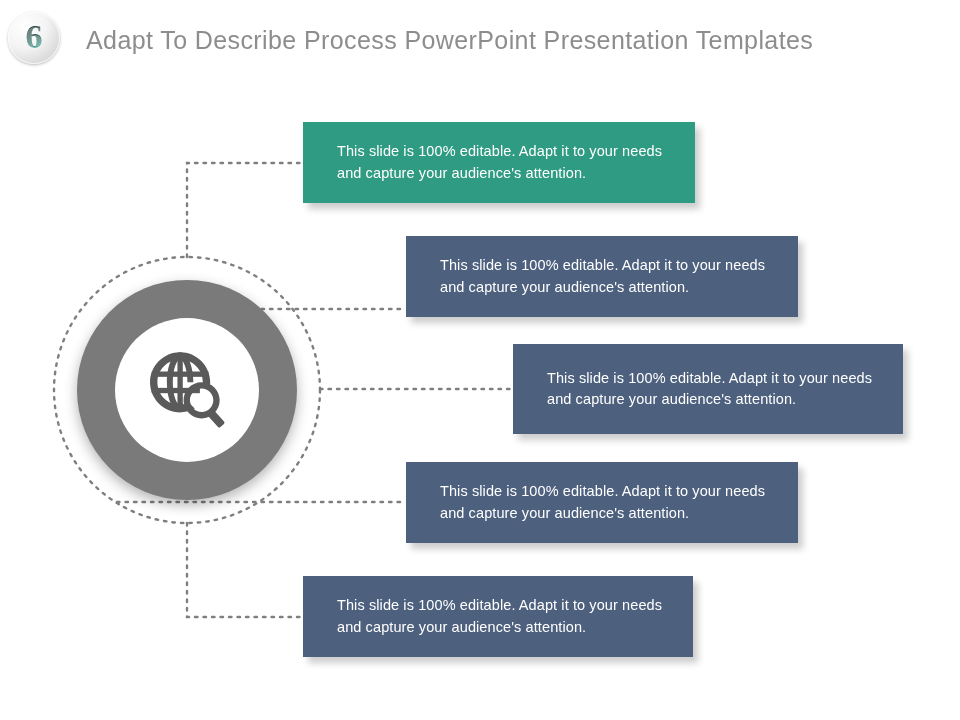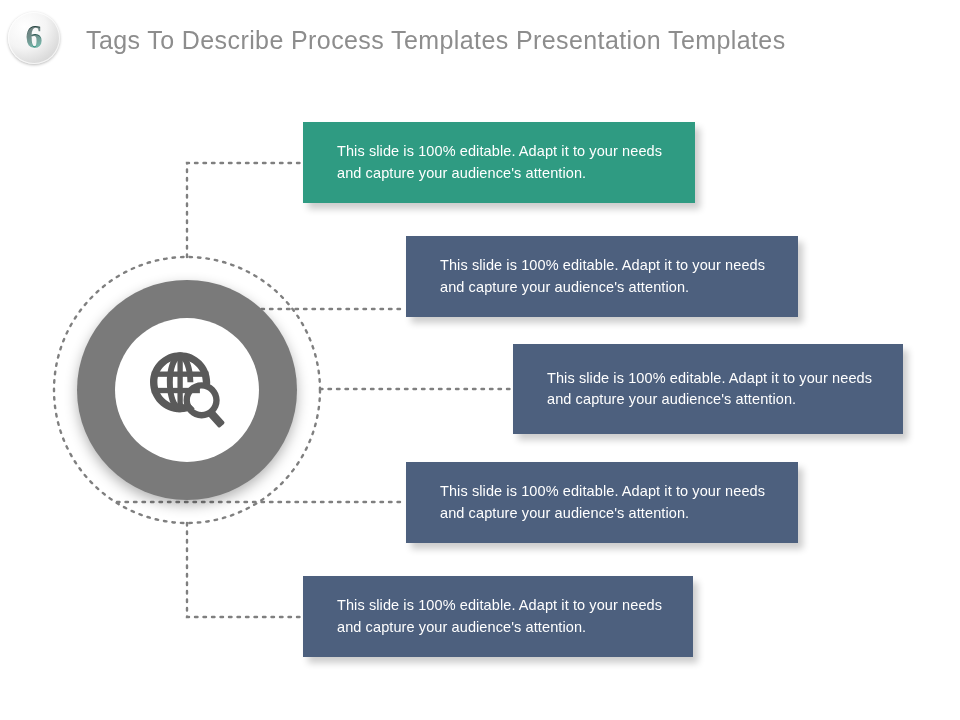--- a/index.html
+++ b/index.html
@@ -139,21 +139,21 @@
   .box4 { left: 406px; top: 382px; width: 392px; height: 81px; }
   .box5 { left: 303px; top: 496px; width: 390px; height: 81px; }
 </style>
 </head>
 <body>
 
 <div class="header">
   <div class="badge">
     <span class="badge-num">6</span>
   </div>
-  <div class="page-title">Tags To Describe Process Templates Presentation Templates</div>
+  <div class="page-title">Adapt To Describe Process PowerPoint Presentation Templates</div>
 </div>
 
 <div class="canvas">
 
   <svg class="connectors" viewBox="0 0 960 640" width="960" height="640">
 
     <circle cx="187" cy="310" r="133" fill="none" stroke="#7f7f7f" stroke-width="2.4" stroke-dasharray="2.5 6" stroke-linecap="round"></circle>
 
     <path d="M 187 177 L 187 83 L 303 83" fill="none" stroke="#7f7f7f" stroke-width="2.4" stroke-dasharray="2.5 6" stroke-linecap="round"></path>
 

